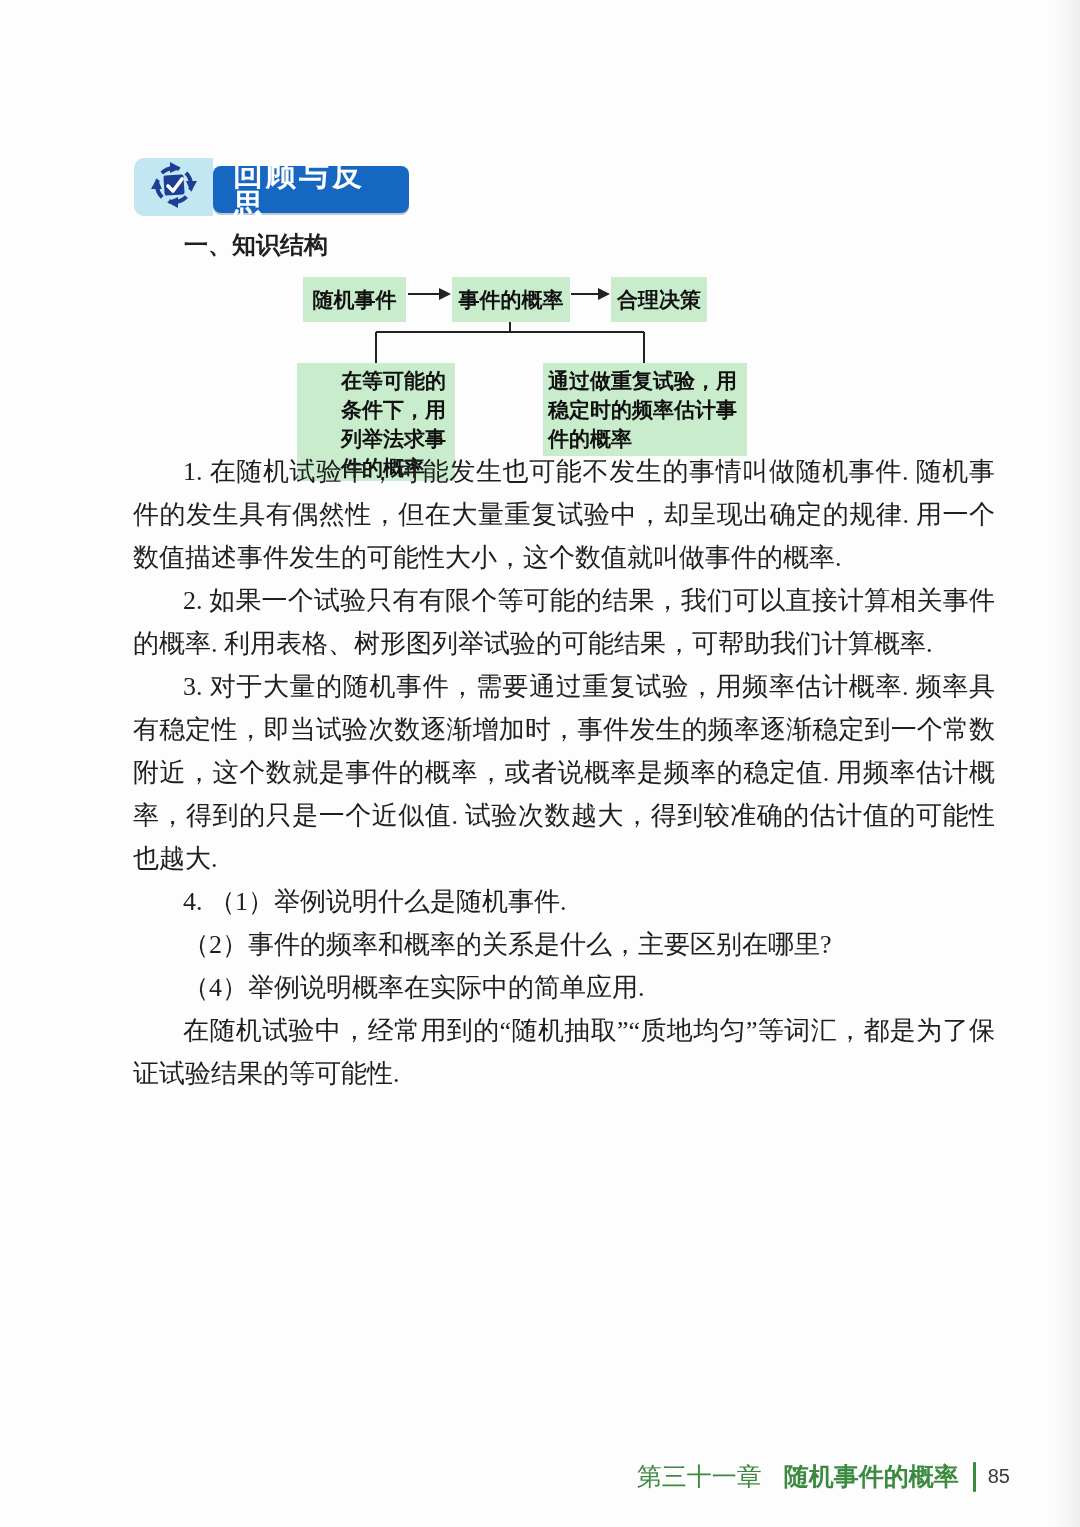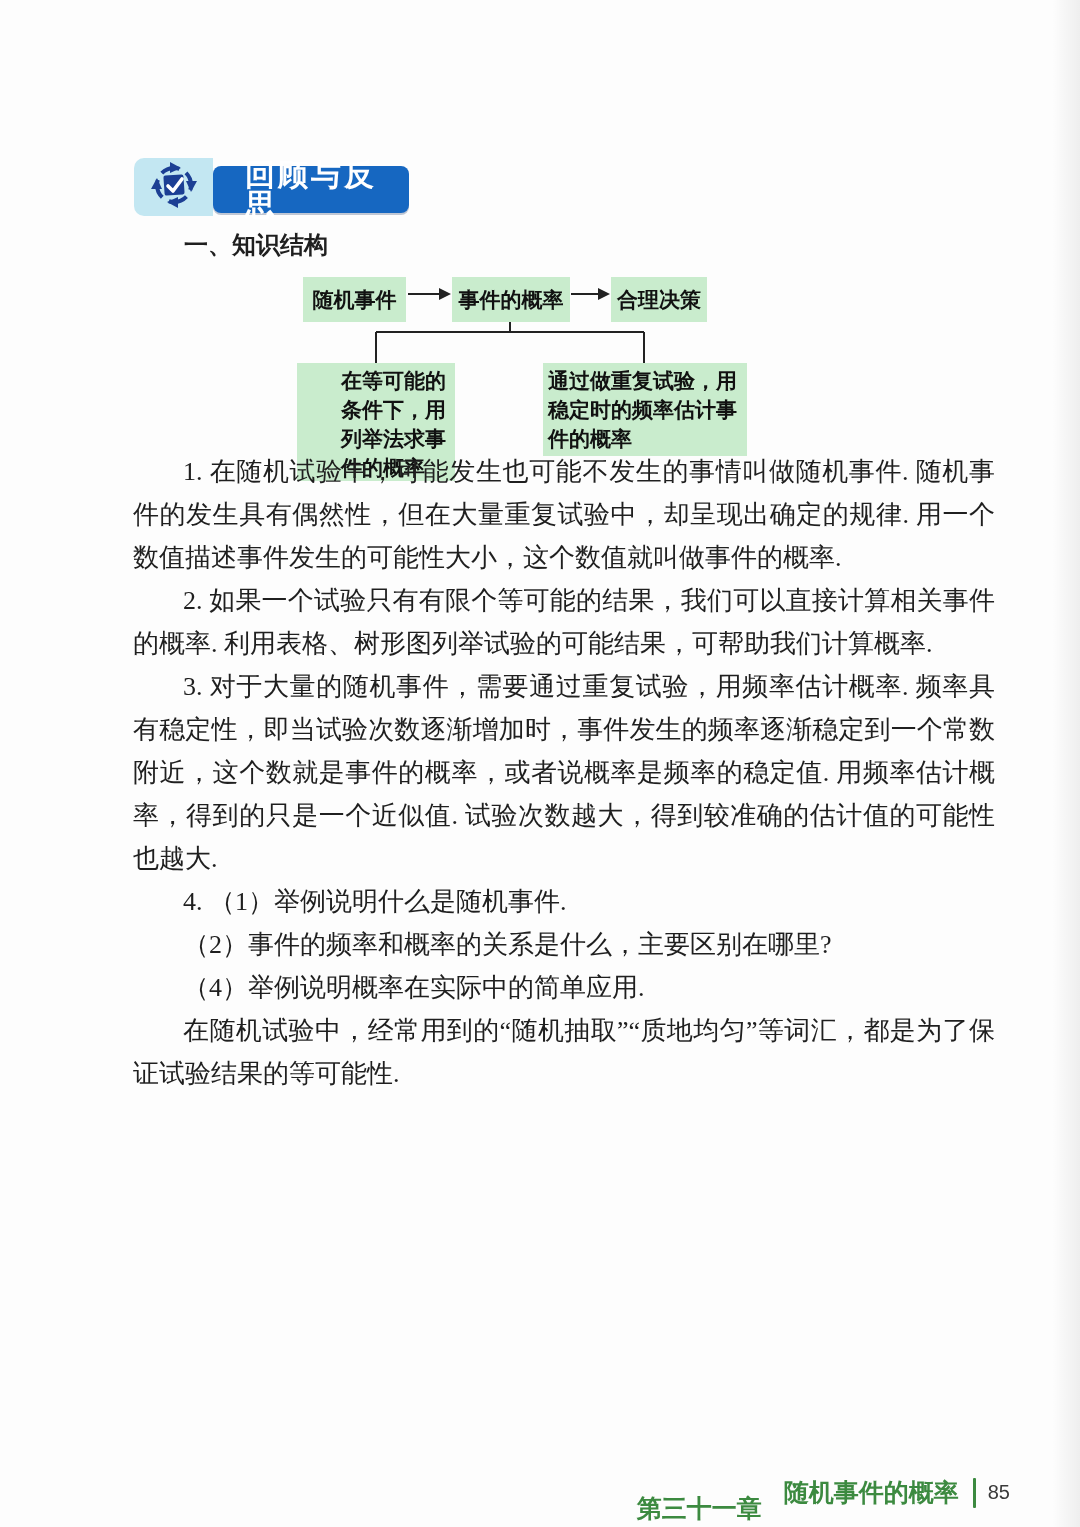--- a/index.html
+++ b/index.html
@@ -30,21 +30,21 @@
   .header{position:absolute;left:134px;top:158px;height:58px;}
   .icon-tile{
     position:absolute;left:0;top:0;width:79px;height:58px;
     background:var(--tile-blue);border-radius:10px 0 0 10px;
     display:flex;align-items:center;justify-content:center;
   }
   .badge{
     position:absolute;left:79px;top:8px;height:47px;min-width:196px;
     background:var(--badge-blue);border-radius:8px;
     display:flex;align-items:center;justify-content:center;
-    padding:0 32px;
+    padding:0 20px;
     box-shadow:0 2px 0 rgba(10,40,90,.25);
   }
   .badge span{
     font-family:"Liberation Sans","DejaVu Sans",sans-serif;
     font-weight:bold;color:#fff;font-size:30px;letter-spacing:3px;line-height:1;
   }
   
   .h1{
     position:absolute;left:134px;top:228px;width:862px;
     font-family:"Liberation Sans","DejaVu Sans",sans-serif;
@@ -69,21 +69,21 @@
   .bodytext .sec-h{
     font-family:"Liberation Sans","DejaVu Sans",sans-serif;
     font-weight:bold;font-size:26px;text-indent:50px;text-align:left;
   }
   
   .footer{
     position:absolute;right:70px;top:1460px;
     display:flex;align-items:center;
     font-family:"Liberation Sans","DejaVu Sans",sans-serif;
   }
-  .footer .chapter{color:var(--footer-green);font-weight:bold;font-size:25px;margin-top:32px;}
+  .footer .chapter{color:var(--footer-green);font-weight:normal;font-size:25px;}
   .footer .chapter-title{color:var(--footer-green);font-weight:bold;font-size:25px;margin-left:22px;}
   .footer .divider{
     width:3px;height:30px;background:var(--footer-green);
     margin:0 12px 0 14px;border-radius:1px;
   }
   .footer .pagenum{color:var(--page-num-color);font-size:20px;}
 </style>
 </head>
 <body>
 

